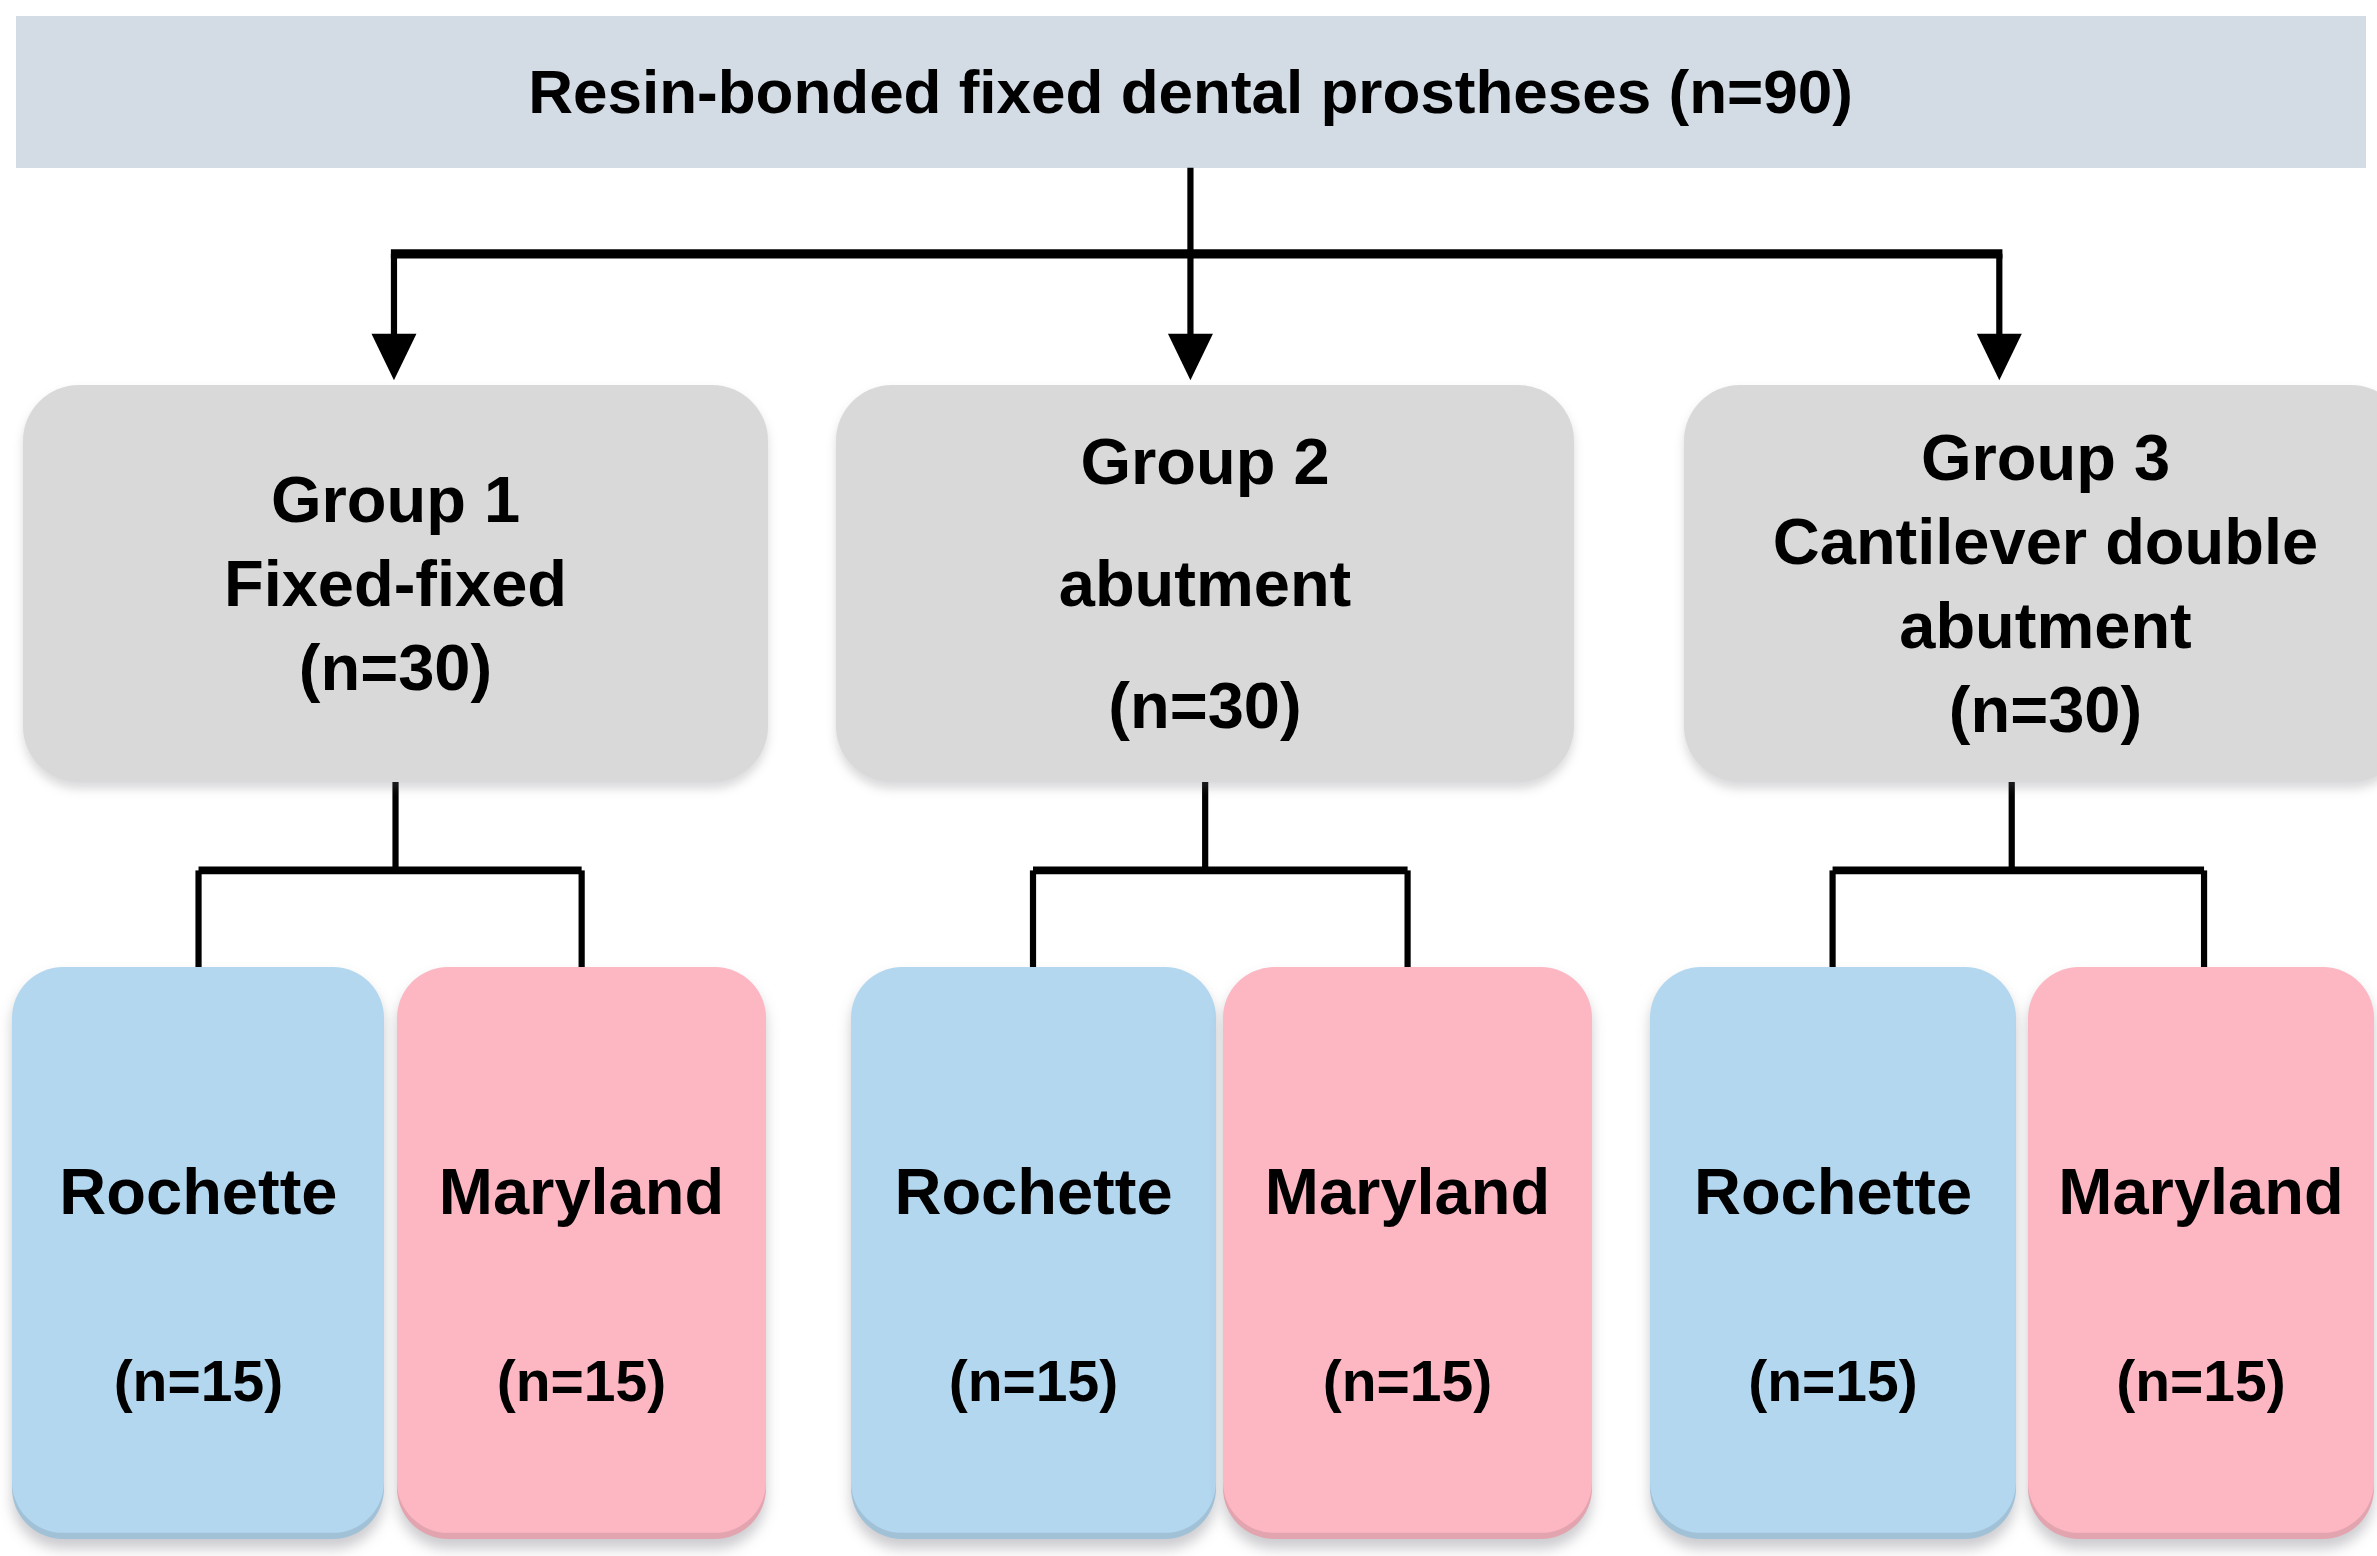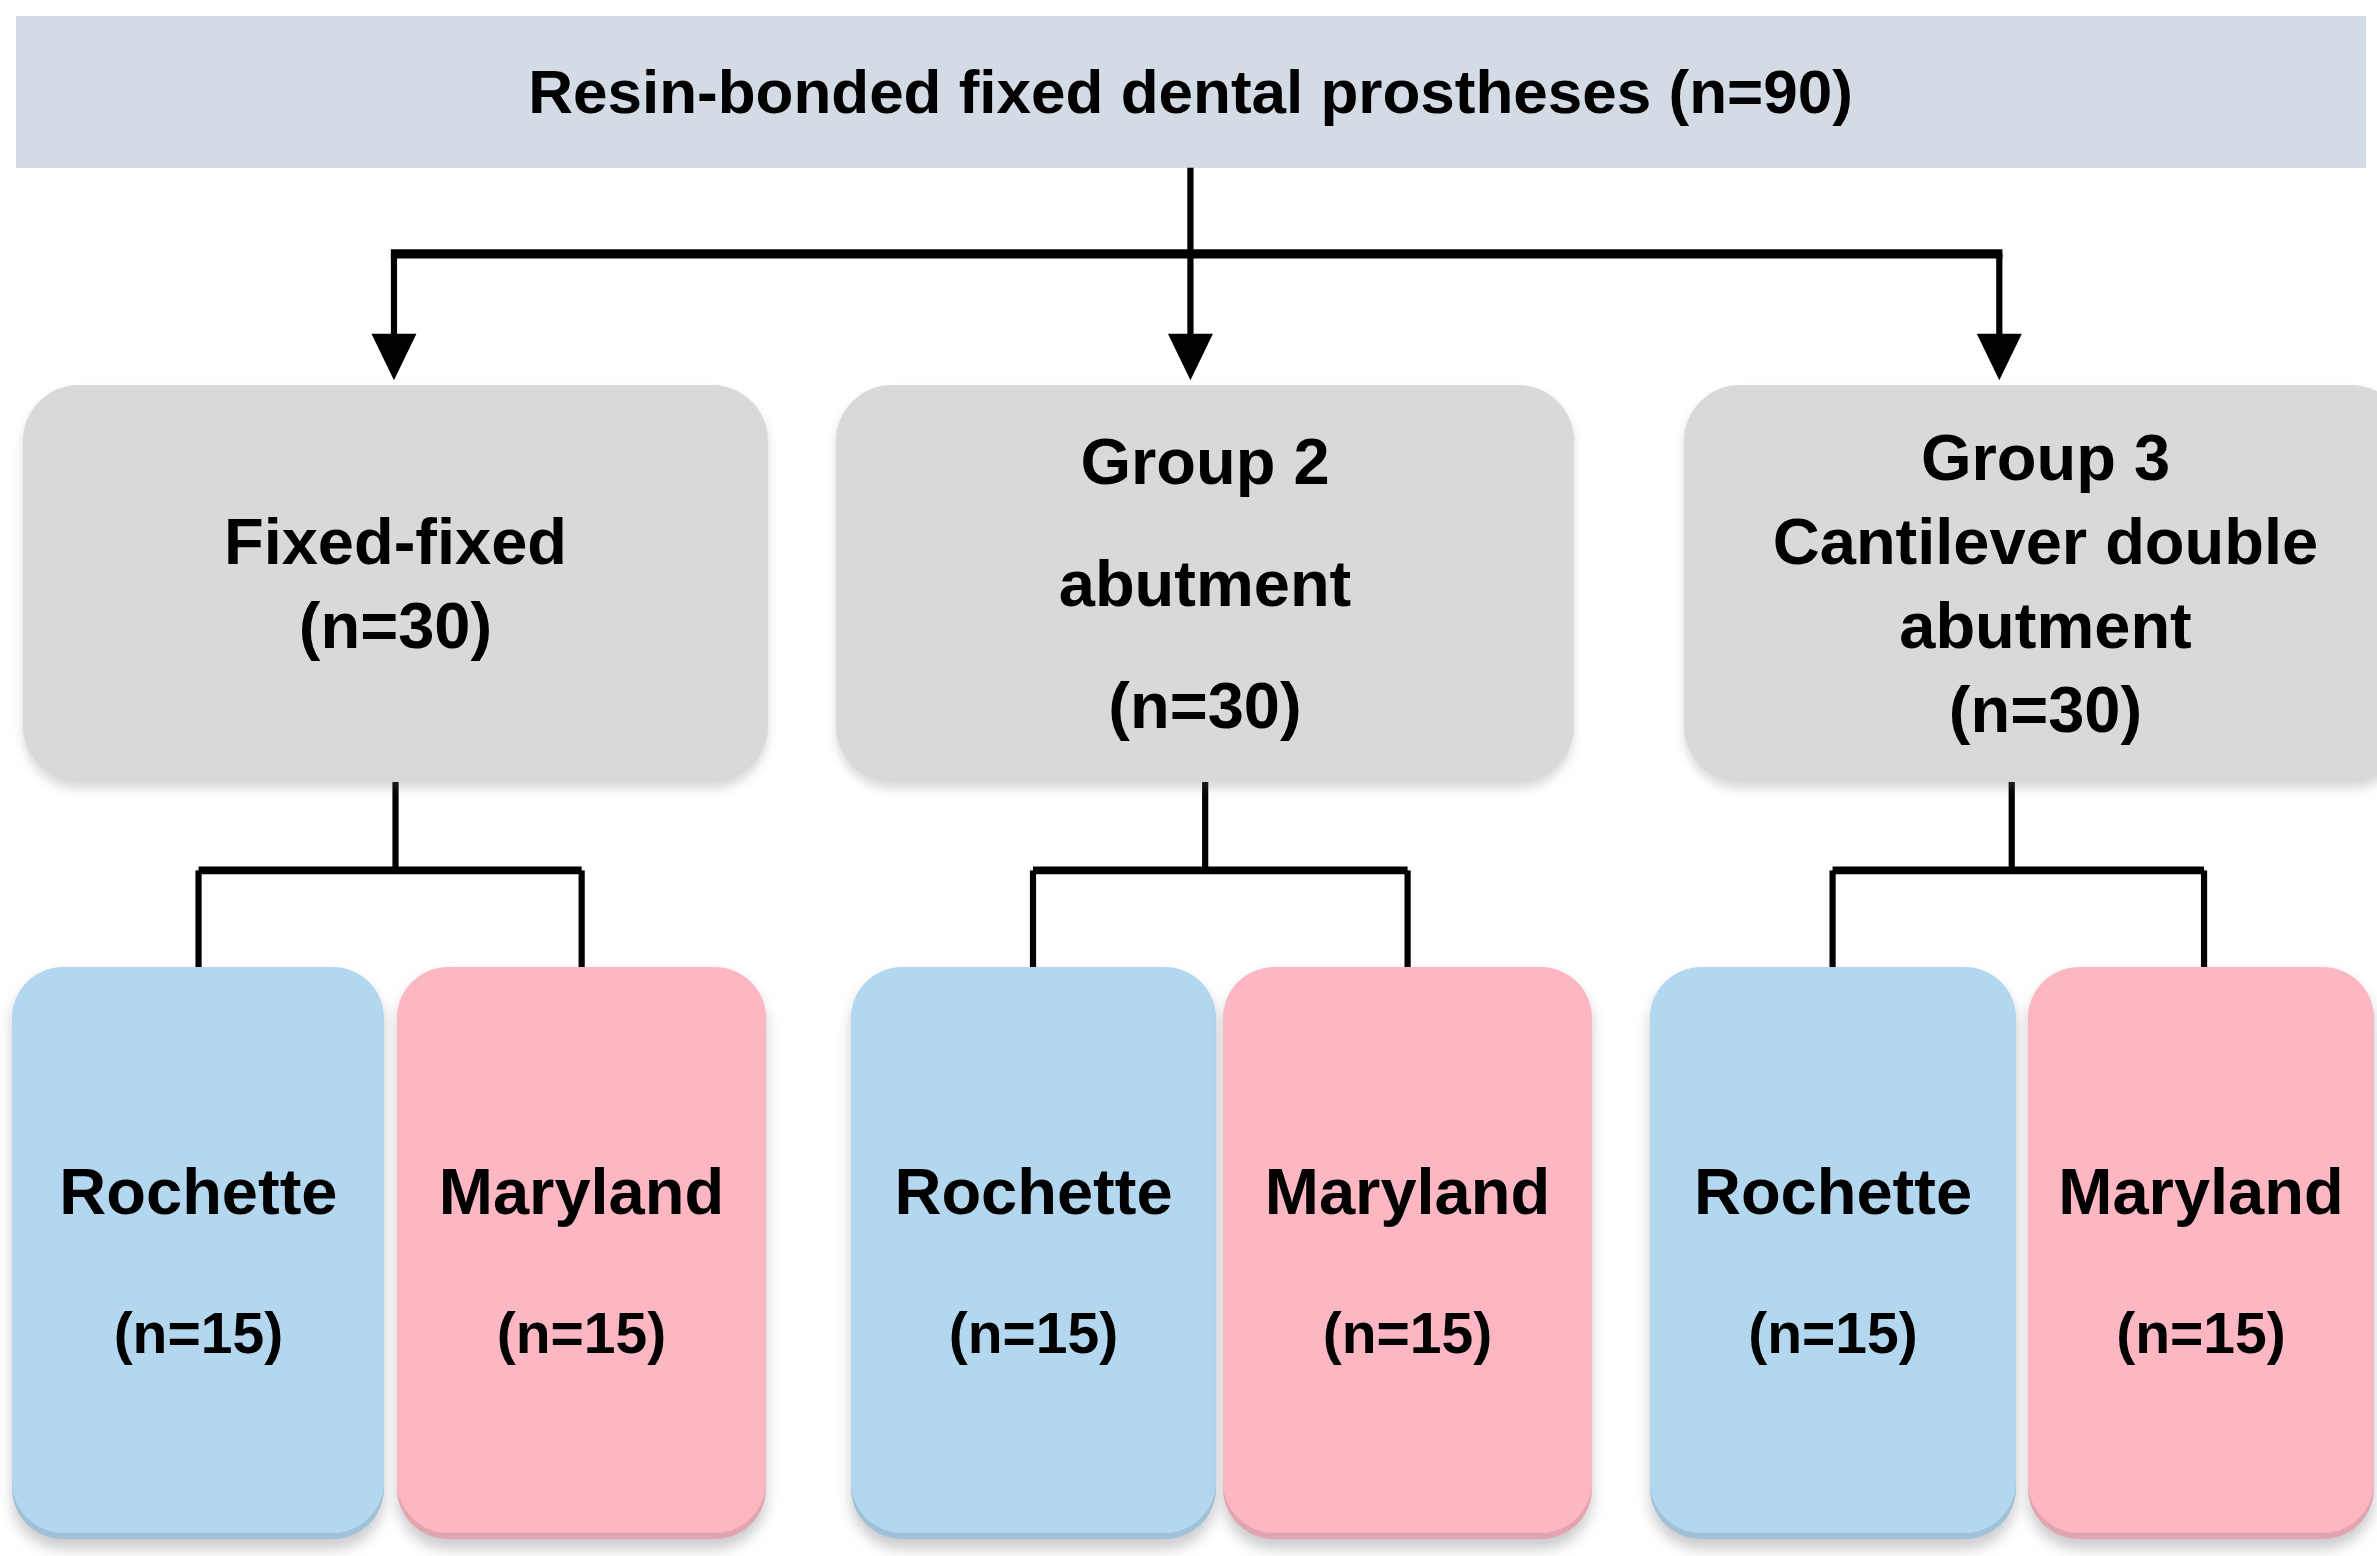--- a/index.html
+++ b/index.html
@@ -81,20 +81,21 @@
     top: 967px;
     height: 572px;
     border-radius: 51px;
     box-shadow: 0 9.3px 12.4px rgba(110,110,120,0.35), inset 0 -6.2px 0 rgba(0,0,0,0.10);
     display: flex;
     flex-direction: column;
     align-items: center;
     text-align: center;
     padding-top: 182px;
     box-sizing: border-box;
+    gap: 48px;
   }
   .child-title {
     font-size: 65px;
     font-weight: 700;
     line-height: 85px;
     white-space: nowrap;
   }
   .child-count {
     margin-top: 62px;
     font-size: 57px;
@@ -138,20 +139,21 @@
     <path d="M1332 1122 V1250" stroke-width="8"></path>
     <path d="M1815 1122 V1250" stroke-width="8"></path>
 
     <path d="M2594 1008 V1126" stroke-width="8"></path>
     <path d="M2363 1122 H2842" stroke-width="10"></path>
     <path d="M2363 1122 V1250" stroke-width="8"></path>
     <path d="M2842 1122 V1250" stroke-width="8"></path>
   </svg>
 
   <div class="group-box g1" style="background-color: rgb(217, 217, 217);">
+    <span class="gline">Group 1</span>
     <span class="gline">Fixed-fixed</span>
     <span class="gline">(n=30)</span>
   </div>
 
   <div class="group-box g2" style="background-color: rgb(217, 217, 217); gap: 38px;">
     <span class="gline">Group 2</span>
     <span class="gline">abutment</span>
     <span class="gline">(n=30)</span>
   </div>
 

